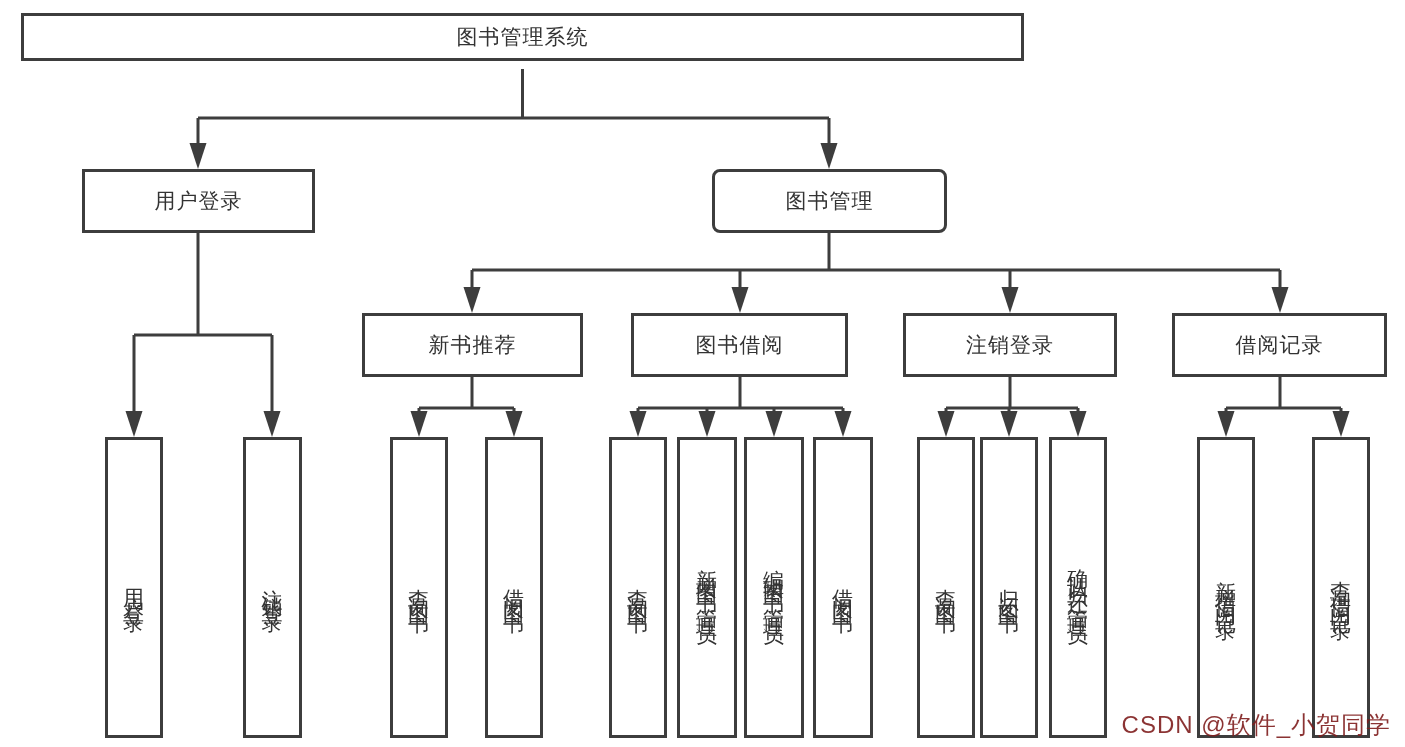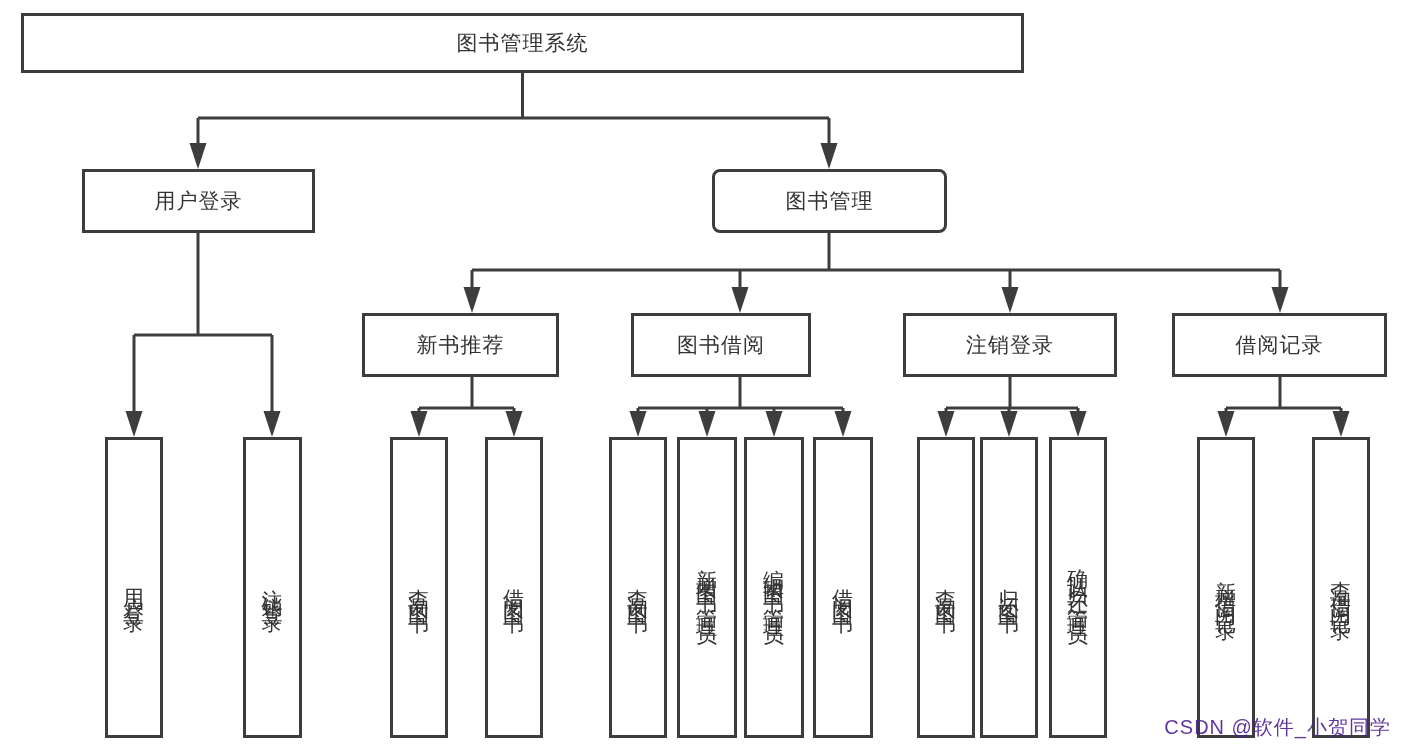--- a/index.html
+++ b/index.html
@@ -41,23 +41,23 @@
     text-orientation: mixed;
     font-size: 21px;
     letter-spacing: 8px;
     line-height: 1;
     white-space: nowrap;
   }
   .watermark {
     position: absolute;
     right: 14px;
     bottom: 6px;
-    font-size: 20px;
+    font-size: 24px;
     letter-spacing: 1px;
-    color: #4c1d95;
+    color: #7f1d1d;
     opacity: 0.9;
     white-space: nowrap;
   }
 </style>
 </head>
 <body>
 
 <div class="stage">
 
   <svg class="connectors" viewBox="0 0 1405 747" xmlns="http://www.w3.org/2000/svg">
@@ -93,35 +93,35 @@
       <polygon points="765.5,411 782.5,411 774,437"></polygon>
       <polygon points="834.5,411 851.5,411 843,437"></polygon>
       <polygon points="937.5,411 954.5,411 946,437"></polygon>
       <polygon points="1000.5,411 1017.5,411 1009,437"></polygon>
       <polygon points="1069.5,411 1086.5,411 1078,437"></polygon>
       <polygon points="1217.5,411 1234.5,411 1226,437"></polygon>
       <polygon points="1332.5,411 1349.5,411 1341,437"></polygon>
     </g>
   </svg>
 
-  <div class="node" style="left:21px; top:13px; width:1003px; height:60px;">
+  <div class="node" style="left:21px; top:13px; width:1003px; height:48px;">
     <span class="hlabel">图书管理系统</span>
   </div>
 
   <div class="node" style="left:82px; top:169px; width:233px; height:64px;">
     <span class="hlabel">用户登录</span>
   </div>
   <div class="node" style="left:712px; top:169px; width:235px; height:64px;border-radius:8px;">
     <span class="hlabel">图书管理</span>
   </div>
 
-  <div class="node" style="left:362px; top:313px; width:197px; height:64px;">
+  <div class="node" style="left:362px; top:313px; width:221px; height:64px;">
     <span class="hlabel">新书推荐</span>
   </div>
-  <div class="node" style="left:631px; top:313px; width:180px; height:64px;">
+  <div class="node" style="left:631px; top:313px; width:217px; height:64px;">
     <span class="hlabel">图书借阅</span>
   </div>
   <div class="node" style="left:903px; top:313px; width:214px; height:64px;">
     <span class="hlabel">注销登录</span>
   </div>
   <div class="node" style="left:1172px; top:313px; width:215px; height:64px;">
     <span class="hlabel">借阅记录</span>
   </div>
 
   <div class="node" style="left:105px; top:437px; width:58px; height:301px;">

